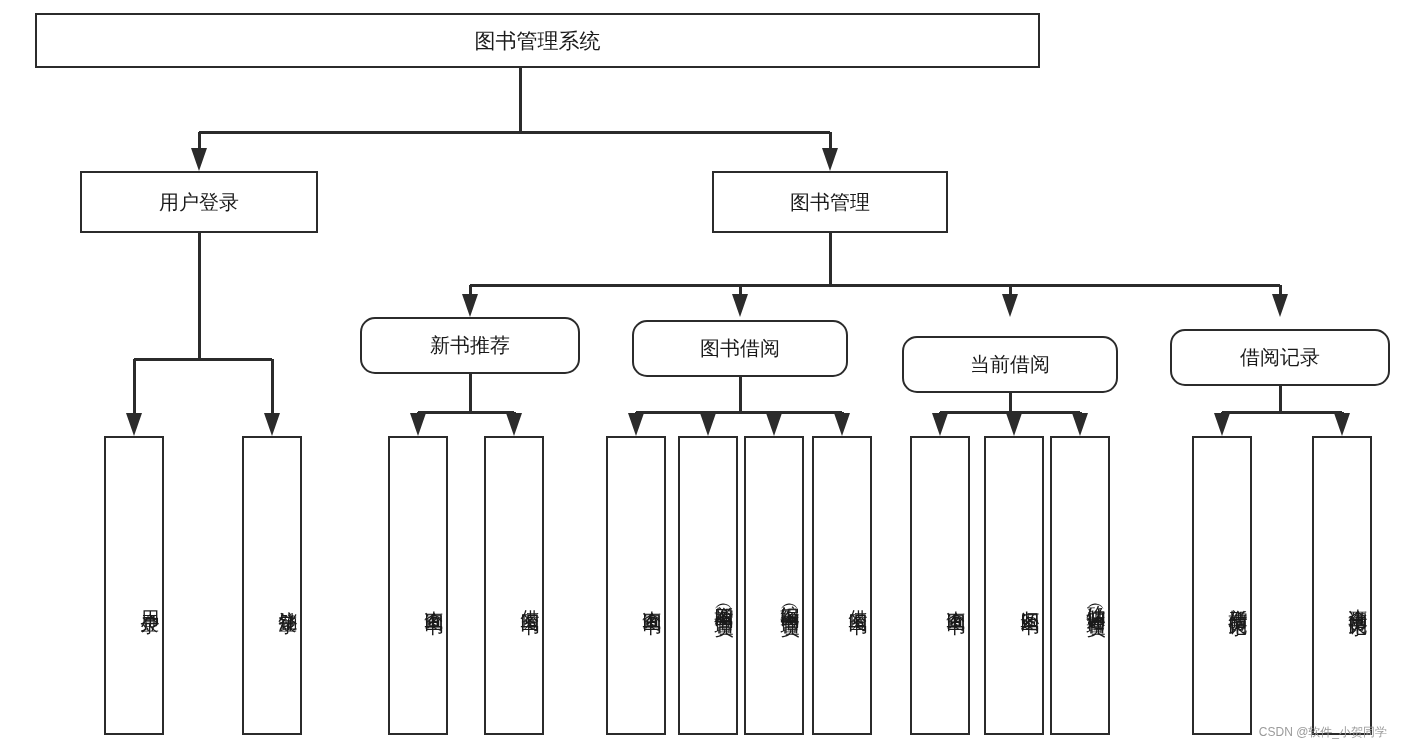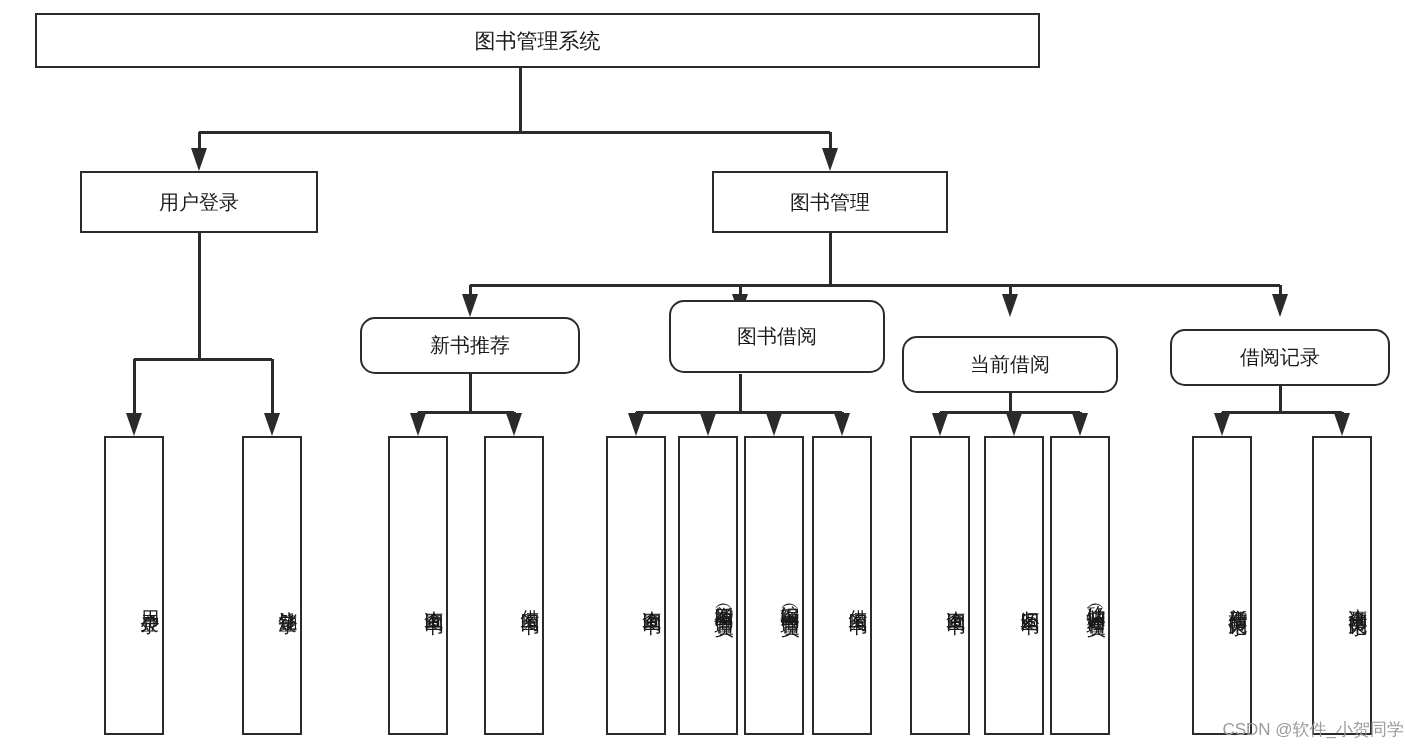--- a/index.html
+++ b/index.html
@@ -52,23 +52,23 @@
     white-space: nowrap;
   }
   .node.leaf .lbl {
     writing-mode: vertical-rl;
     text-orientation: upright;
     white-space: normal;
     max-height: 100%;
   }
   #watermark {
     position: absolute;
-    right: 1px;
+    right: 18px;
     bottom: 6px;
-    font-size: 17px;
+    font-size: 12px;
     color: #9b9b9b;
     z-index: 5;
     white-space: nowrap;
     font-family: "Liberation Sans", "DejaVu Sans", sans-serif;
   }
 </style>
 </head>
 <body>
 
 <div id="canvas">
@@ -132,21 +132,21 @@
       </div>
       <div class="node l1" id="node-l1-login" style="left: 80px; top: 171px; width: 238px; height: 62px;">
         <span class="lbl">用户登录</span>
       </div>
       <div class="node l1" id="node-l1-books" style="left: 712px; top: 171px; width: 236px; height: 62px;">
         <span class="lbl">图书管理</span>
       </div>
       <div class="node l2" id="node-l2-new" style="left: 360px; top: 317px; width: 220px; height: 57px;">
         <span class="lbl">新书推荐</span>
       </div>
-      <div class="node l2" id="node-l2-borrow" style="left: 632px; top: 300px; width: 216px; height: 73px; margin-left: 37px;">
+      <div class="node l2" id="node-l2-borrow" style="left: 632px; top: 320px; width: 216px; height: 57px;">
         <span class="lbl">图书借阅</span>
       </div>
       <div class="node l2" id="node-l2-current" style="left: 902px; top: 317px; width: 216px; height: 57px; margin-top: 19px;">
         <span class="lbl">当前借阅</span>
       </div>
       <div class="node l2" id="node-l2-record" style="left: 1170px; top: 317px; width: 220px; height: 57px; margin-top: 12px;">
         <span class="lbl">借阅记录</span>
       </div>
       <div class="node leaf" id="node-lf-login" style="left: 104px; top: 436px; width: 60px; height: 299px;">
         <span class="lbl">用户登录</span>

